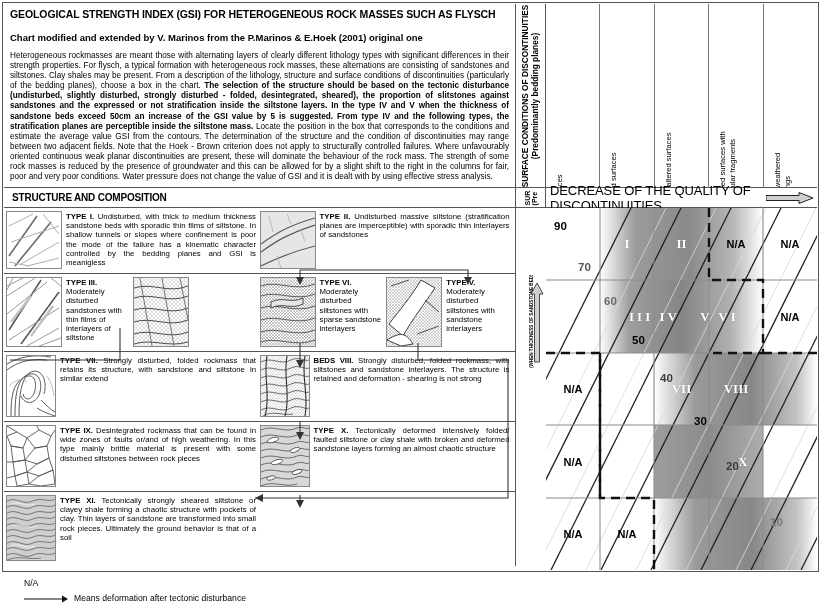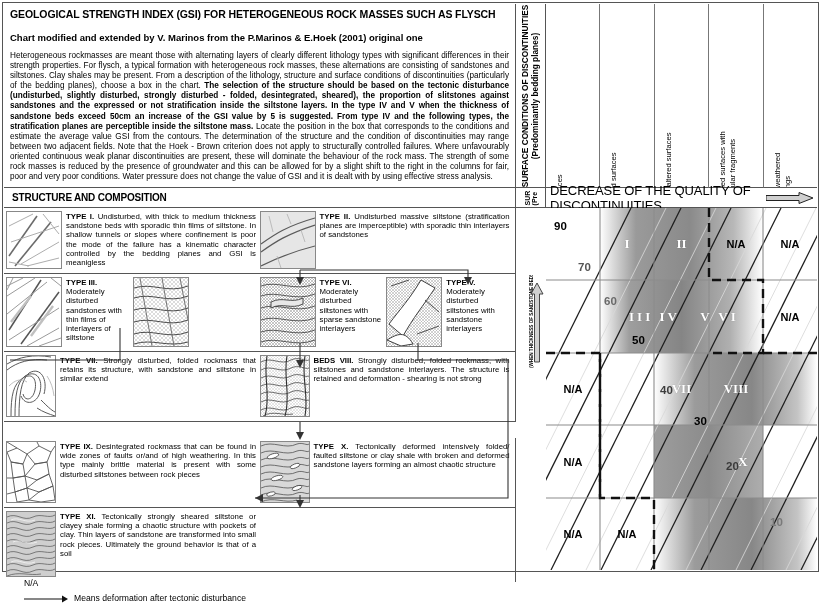--- a/index.html
+++ b/index.html
@@ -407,21 +407,21 @@
             </g>
           </svg>
         </div>
         <div class="txt" style="width:196px;">
           <b>BEDS VIII.</b>
           <span>Strongly disturbed, folded rockmass, with siltstones and sandstone interlayers. The structure is retained and deformation - shearing is not strong</span>
         </div>
       </div>
     </div>
 
-    <div class="drow" style="height:70px;margin-top:16px;">
+    <div class="drow" style="height:70px;">
       <div class="cell" style="width:50%;">
         <div class="thumb" style="width:50px;height:62px;">
           <svg width="48" height="60" viewBox="0 0 48 60">
             <rect width="48" height="60" fill="#fff"></rect>
             <g stroke="#555" stroke-width="0.9" fill="none">
               <path d="M0 10 L10 6 L20 12 L16 22 L4 20 Z"></path>
               <path d="M20 12 L32 4 L44 10 L40 20 L28 22 Z"></path>
               <path d="M4 20 L16 22 L18 34 L6 36 Z"></path>
               <path d="M18 34 L28 22 L40 20 L42 32 L30 38 Z"></path>
               <path d="M6 36 L18 34 L20 46 L8 50 Z"></path>
@@ -634,21 +634,21 @@
     <div class="gsi-cell na" style="left:0px;   top:217px; width:54px;  height:73px;  border:none;">N/A</div>
     <div class="gsi-cell rn" style="left:176px; top:217px; width:42px;  height:73px;  border:none;">X</div>
 
     <div class="gsi-cell na" style="left:0px;   top:290px; width:54px;  height:72px;  border:none;">N/A</div>
     <div class="gsi-cell na" style="left:54px;  top:290px; width:54px;  height:72px;  border:none;">N/A</div>
 
     <span class="gsinum" style="left:8px;   top:12px;">90</span>
     <span class="gsinum" style="left:32px;  top:32px; color:#555;margin-top:21px;">70</span>
     <span class="gsinum" style="left:58px;  top:87px; color:#6a6a6a;">60</span>
     <span class="gsinum" style="left:86px;  top:126px;">50</span>
-    <span class="gsinum" style="left:114px; top:176px; color:#3c3c3c;">40</span>
+    <span class="gsinum" style="left:114px; top:164px; color:#3c3c3c;">40</span>
     <span class="gsinum" style="left:148px; top:207px;">30</span>
     <span class="gsinum" style="left:180px; top:252px; color:#3a3a3a;">20</span>
     <span class="gsinum" style="left:224px; top:308px; color:#7a7a7a;">10</span>
   </div>
 
   <div style="position:absolute;left:516px;top:275px;width:30px;height:95px;overflow:hidden;">
     <div style="position:absolute;left:2px;top:50%;transform:translateY(-50%) rotate(-90deg);
                 transform-origin:center; white-space:nowrap; font-size:4.6px; font-weight:bold;
                 width:90px; text-align:center; margin-left:-32px;">(WHEN THICKNESS OF SANDSTONE BEDS ~50cm</div>
     <svg width="14" height="80" style="position:absolute;left:14px;top:8px;">

